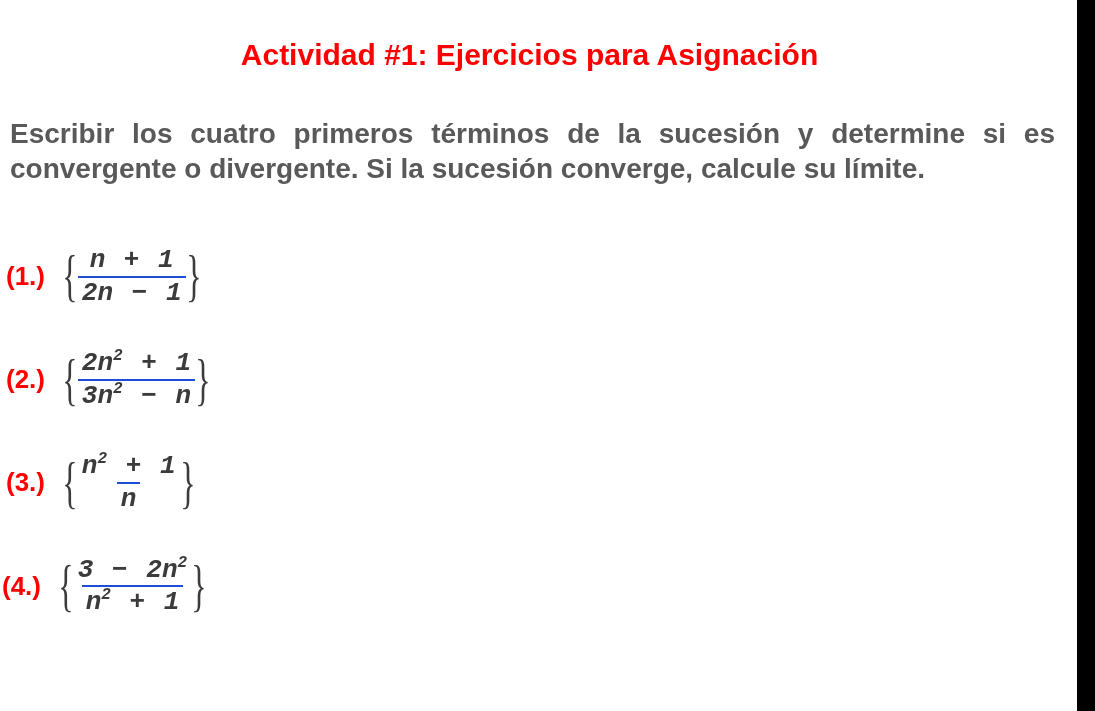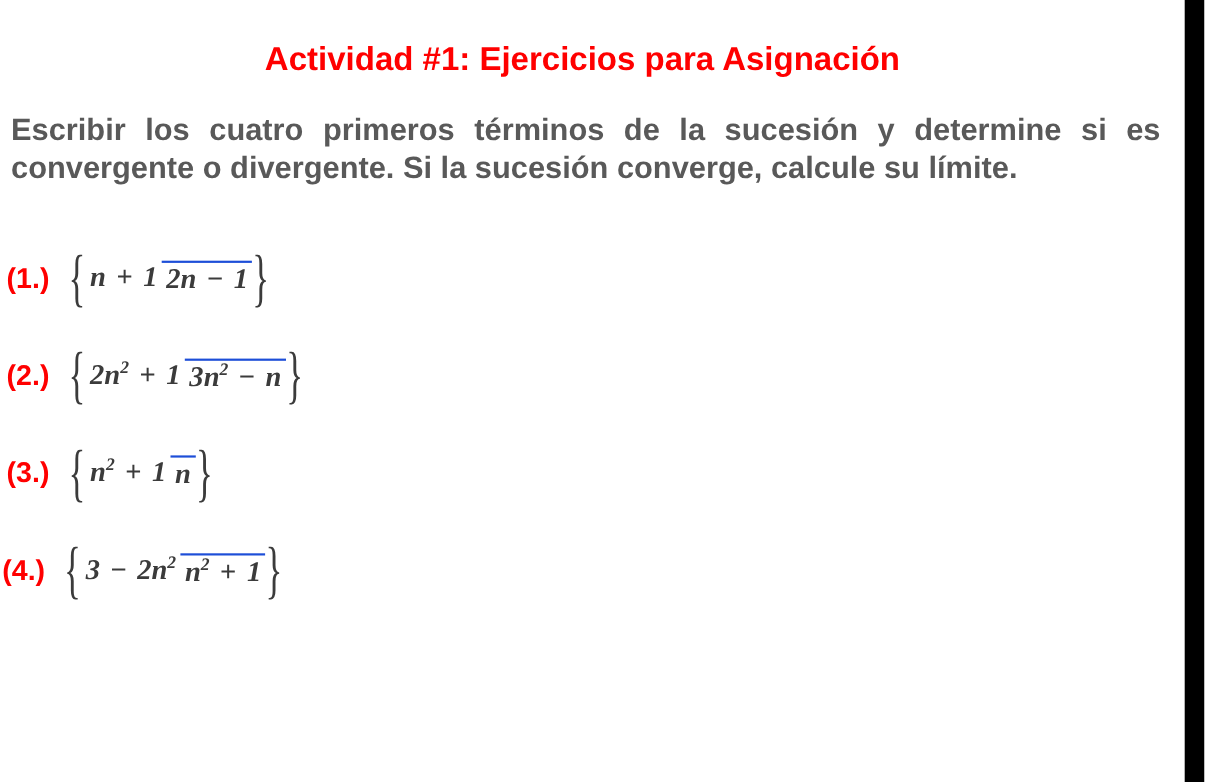--- a/index.html
+++ b/index.html
@@ -23,31 +23,31 @@
   .slide {
     box-sizing: border-box;
     padding: 38px 22px 0 4px;
     width: calc(100% - 18px);
   }
   .title {
     color: #ff0000;
     font-weight: bold;
     font-size: 30px;
     text-align: center;
-    margin-bottom: 28px;
   }
   .instructions {
     color: #595959;
     font-size: 28px;
     font-weight: bold;
     text-align: justify;
     text-justify: inter-word;
     line-height: 1.25;
     padding: 0 0 0 6px;
     margin-bottom: 60px;
+    margin-top: 44px;
   }
   .exercise {
     display: flex;
     align-items: center;
     color: #404040;
     margin-bottom: 42px;
     padding-left: 2px;
   }
   .ex-label {
     color: #ff0000;
@@ -64,23 +64,23 @@
     font-size: 58px;
     line-height: 0.8;
     font-family: "Cambria Math", "Times New Roman", serif;
     font-weight: 500;
     color: #3b3b3b;
     transform: scaleX(0.55);
     margin: 0 -6px;
   }
   .frac {
     display: inline-flex;
-    flex-direction: row;
+    flex-direction: column;
     align-items: center;
-    font-family: Liberation Serif, serif;
+    font-family: Liberation Mono, monospace;
     font-weight: bold;
     font-style: italic;
     font-size: 26px;
     color: #3b3b3b;
     line-height: 1.1;
   }
   .frac .num {
     padding: 0 4px 1px 4px;
   }
   .frac .den {

